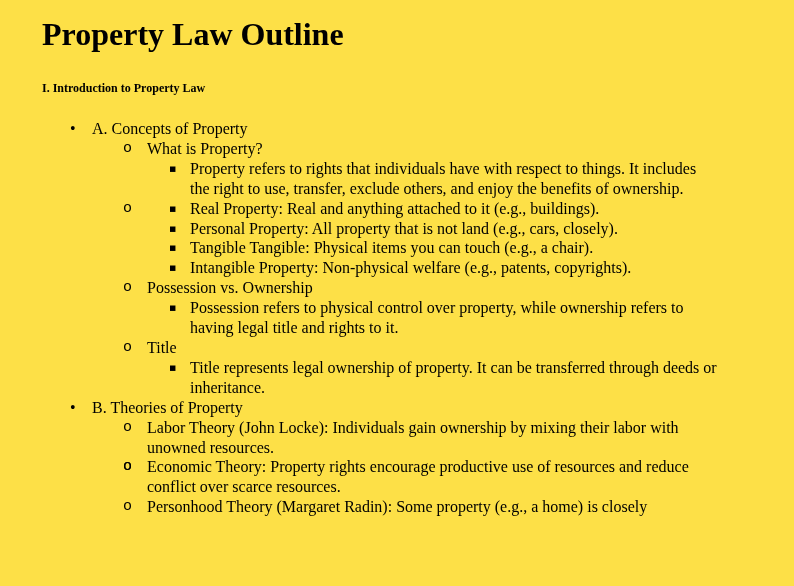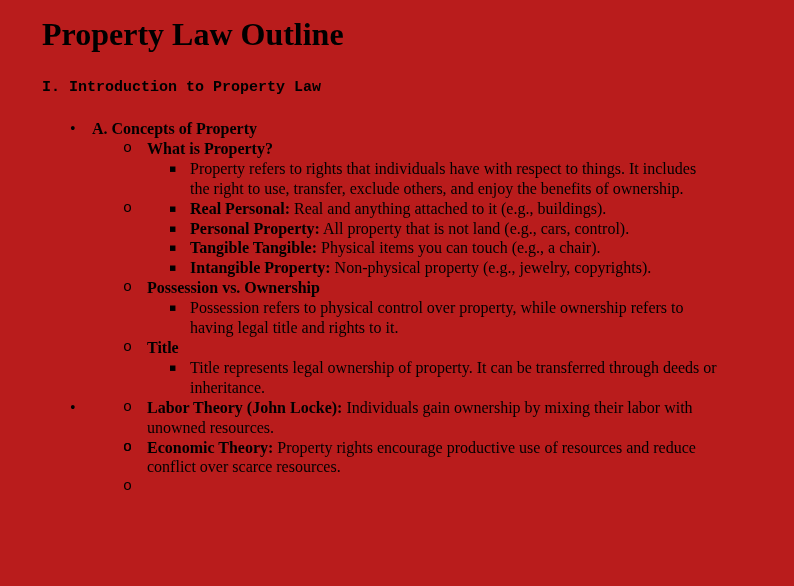--- a/index.html
+++ b/index.html
@@ -4,35 +4,34 @@
 <style>
   html, body { margin: 0; padding: 0; }
   body {
     width: 794px; height: 586px;
     background: #ffffff;
     font-family: "Liberation Serif", "DejaVu Serif", serif;
   }
   .doc {
     width: 794px; height: 586px;
     overflow: hidden;
-    background: #b91c1c;
+    background: #fde047;
     color: #000000;
   }
   .title {
     font-size: 32px;
     line-height: 37px;
     font-weight: bold;
     margin: 16px 0 0 42px;
   }
   .heading {
-    font-size: 15px;
+    font-size: 12px;
     line-height: 22px;
     font-weight: bold;
     margin: 24px 0 0 42px;
-    font-family: Liberation Mono, monospace;
   }
   .outline {
     margin: 20px 0 0 42px;
     width: 676px;
     font-size: 16px;
     line-height: 19.9px;
   }
   .li { position: relative; }
   .l1 { padding-left: 50px; }
   .l2 { padding-left: 105px; }
@@ -42,40 +41,40 @@
   .m2 {
     left: 81px;
     font-family: "Liberation Mono", "DejaVu Sans Mono", monospace;
     font-size: 15px;
   }
   .m3 {
     left: 127px;
     font-family: "DejaVu Sans", sans-serif;
     font-size: 11px;
   }
-  b { font-weight: bold; }
+  b { font-weight: normal; }
 </style>
 </head>
 <body>
 
 <div class="doc">
   <div class="title">Property Law Outline</div>
   <div class="heading">I. Introduction to Property Law</div>
   <div class="outline">
       <div class="li l1"><span class="marker m1">•</span><span class="txt"><b>A. Concepts of Property</b></span></div>
       <div class="li l2"><span class="marker m2">o</span><span class="txt"><b>What is Property?</b></span></div>
       <div class="li l3"><span class="marker m3">▪</span><span class="txt"><span>Property refers to rights that individuals have with respect to things. It includes the right to use, transfer, exclude others, and enjoy the benefits of ownership.</span></span></div>
       <div class="li l2"><span class="marker m2">o</span></div>
-      <div class="li l3"><span class="marker m3">▪</span><span class="txt"><b>Real Personal:</b><span> Real and anything attached to it (e.g., buildings).</span></span></div>
-      <div class="li l3"><span class="marker m3">▪</span><span class="txt"><b>Personal Property:</b><span> All property that is not land (e.g., cars, control).</span></span></div>
+      <div class="li l3"><span class="marker m3">▪</span><span class="txt"><b>Real Property:</b><span> Real and anything attached to it (e.g., buildings).</span></span></div>
+      <div class="li l3"><span class="marker m3">▪</span><span class="txt"><b>Personal Property:</b><span> All property that is not land (e.g., cars, closely).</span></span></div>
       <div class="li l3"><span class="marker m3">▪</span><span class="txt"><b>Tangible Tangible:</b><span> Physical items you can touch (e.g., a chair).</span></span></div>
-      <div class="li l3"><span class="marker m3">▪</span><span class="txt"><b>Intangible Property:</b><span> Non-physical property (e.g., jewelry, copyrights).</span></span></div>
+      <div class="li l3"><span class="marker m3">▪</span><span class="txt"><b>Intangible Property:</b><span> Non-physical welfare (e.g., patents, copyrights).</span></span></div>
       <div class="li l2"><span class="marker m2">o</span><span class="txt"><b>Possession vs. Ownership</b></span></div>
       <div class="li l3"><span class="marker m3">▪</span><span class="txt"><span>Possession refers to physical control over property, while ownership refers to having legal title and rights to it.</span></span></div>
       <div class="li l2"><span class="marker m2">o</span><span class="txt"><b>Title</b></span></div>
       <div class="li l3"><span class="marker m3">▪</span><span class="txt"><span>Title represents legal ownership of property. It can be transferred through deeds or inheritance.</span></span></div>
-      <div class="li l1"><span class="marker m1">•</span></div>
+      <div class="li l1"><span class="marker m1">•</span><span class="txt"><b>B. Theories of Property</b></span></div>
       <div class="li l2"><span class="marker m2">o</span><span class="txt"><b>Labor Theory (John Locke):</b><span> Individuals gain ownership by mixing their labor with unowned resources.</span></span></div>
       <div class="li l2"><span class="marker m2">o</span></div>
       <div class="li l2"><span class="marker m2">o</span><span class="txt"><b>Economic Theory:</b><span> Property rights encourage productive use of resources and reduce conflict over scarce resources.</span></span></div>
-      <div class="li l2"><span class="marker m2">o</span></div>
+      <div class="li l2"><span class="marker m2">o</span><span class="txt"><b>Personhood Theory (Margaret Radin):</b><span> Some property (e.g., a home) is closely</span></span></div>
     </div>
 </div>
 
 </body></html>

